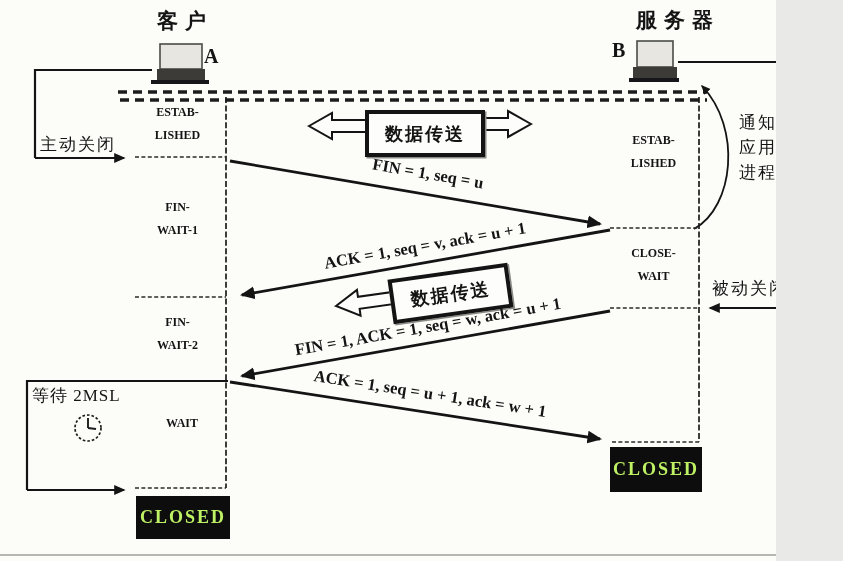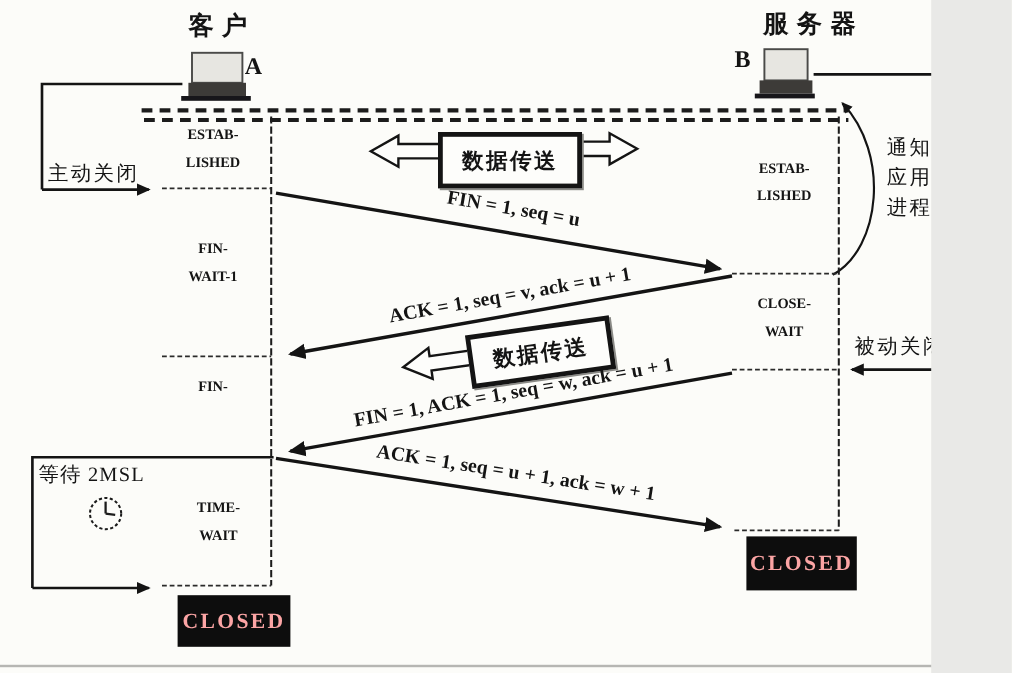--- a/index.html
+++ b/index.html
@@ -9,23 +9,23 @@
     font-family:"Liberation Serif","DejaVu Serif",serif;
   }
   svg.layer{position:absolute;left:0;top:0;}
   .t{position:absolute;white-space:nowrap;}
   .title{font-size:21px;font-weight:700;letter-spacing:7px;}
   .host{font-size:20px;font-weight:700;}
   .cjk{font-size:17px;font-weight:400;letter-spacing:2px;}
   .state{font-weight:700;font-size:12px;line-height:23px;text-align:center;}
   .seg{font-weight:700;font-size:16.5px;text-align:center;}
   .closedbox{
-    position:absolute;background:#0d0d0d;color:#fca5a5;
+    position:absolute;background:#0d0d0d;color:#bef264;
     font-weight:700;font-size:18px;letter-spacing:2px;
-    display:flex;align-items:center;justify-content:center;margin-left:12px;
+    display:flex;align-items:center;justify-content:center;
   }
   .dtbox{
     position:absolute;border:4px solid #141414;background:#fdfdfb;
     display:flex;align-items:center;justify-content:center;
     font-weight:700;font-size:18px;letter-spacing:2px;
     box-shadow:1.5px 1.5px 0 #8a8a86;
   }
   .notify{line-height:25px;text-align:center;}
   .scanline{position:absolute;left:0;top:554px;width:843px;height:2px;background:#7c7c7a;opacity:.55;}
 </style>
@@ -120,23 +120,23 @@
   <div class="t state" style="left:129px;top:101px;width:97px;">
     <div>ESTAB-</div>
     <div>LISHED</div>
   </div>
   <div class="t state" style="left:129px;top:196px;width:97px;">
     <div>FIN-</div>
     <div>WAIT-1</div>
   </div>
   <div class="t state" style="left:129px;top:311px;width:97px;">
     <div>FIN-</div>
+    <div>WAIT-2</div>
   </div>
   <div class="t state" style="left:138px;top:412px;width:88px;">
-    <div>TIME-</div>
     <div>WAIT</div>
   </div>
   <div class="closedbox" style="left:136px;top:496px;width:94px;height:43px;">CLOSED</div>
 
   <div class="t state" style="left:606px;top:129px;width:95px;">
     <div>ESTAB-</div>
     <div>LISHED</div>
   </div>
   <div class="t state" style="left:606px;top:242px;width:95px;">
     <div>CLOSE-</div>

